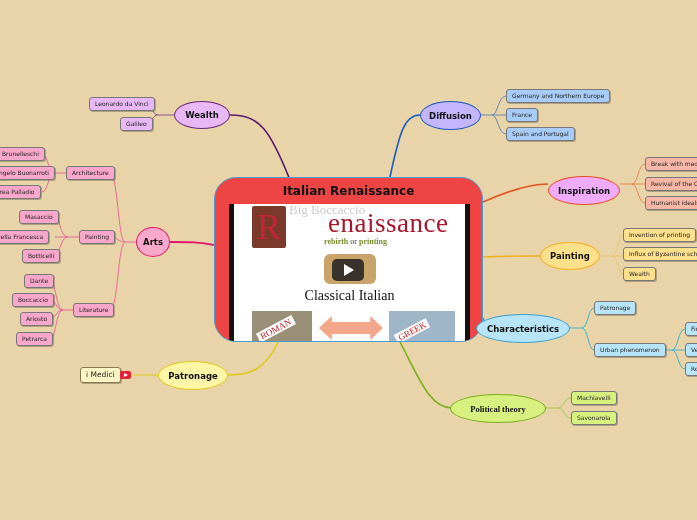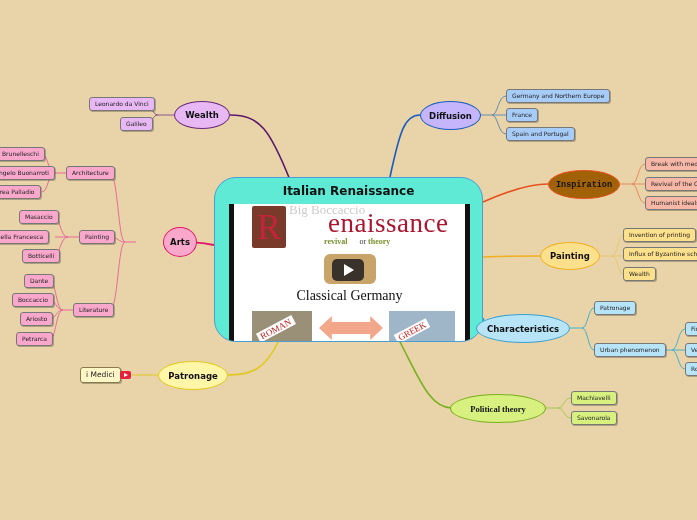--- a/index.html
+++ b/index.html
@@ -1,27 +1,27 @@
 <!DOCTYPE html>
 <html><head>
 <meta charset="utf-8">
 <style>
   html, body { margin:0; padding:0; }
   body { width:697px; height:520px; background:#e8d4a8; position:relative; overflow:hidden; font-family:"DejaVu Sans", sans-serif; }
   svg.links { position:absolute; left:0; top:0; width:697px; height:520px; pointer-events:none; }
   .topic { position:absolute; border-radius:50%; display:flex; align-items:center; justify-content:center; font-weight:bold; font-size:8.5px; color:#111; box-sizing:border-box; }
   .leaf { position:absolute; font-size:6px; color:#222; border-radius:3px; border:1px solid #777; box-sizing:border-box; height:14px; line-height:12px; padding:0 5px; white-space:nowrap; box-shadow:1px 1px 0 rgba(0,0,0,0.25); }
-  .central { position:absolute; left:214px; top:177px; width:269px; height:165px; background:#5eead4; border:1.5px solid #4a9ed6; border-radius:22px; box-sizing:border-box; overflow:hidden; }
+  .central { position:absolute; left:214px; top:177px; width:269px; height:165px; background:#ef4444; border:1.5px solid #4a9ed6; border-radius:22px; box-sizing:border-box; overflow:hidden; }
   .central-title { text-align:center; font-weight:bold; font-size:12px; margin-top:6px; color:#111; }
   .video { position:absolute; left:14px; top:26px; width:241px; height:139px; background:#111; overflow:hidden; }
   .slide { position:absolute; left:5px; top:0; width:231px; height:139px; background:#fff; }
   .slide .big { position:absolute; left:30px; top:4px; font-family:"Liberation Serif", serif; font-size:27px; color:#a8172e; letter-spacing:0.5px; }
   .slide .bigq { position:absolute; left:55px; top:-2px; font-family:"Liberation Serif", serif; font-size:13px; color:#ccc; }
   .slide .sub { position:absolute; left:90px; top:33px; font-family:"Liberation Serif", serif; font-size:8px; font-weight:bold; color:#7a8f2e; }
-  .slide .sub span { color:#333; font-weight:normal;padding-left:10px; }
+  .slide .sub span { color:#333; font-weight:normal; }
   .slide .initial { position:absolute; left:18px; top:2px; width:34px; height:42px; background:#7a3a2a; border-radius:2px; color:#c2243a; font-family:"Liberation Serif", serif; font-size:36px; line-height:42px; text-align:center; }
   .slide .period { position:absolute; left:0; width:100%; top:84px; text-align:center; font-family:"Liberation Serif", serif; font-size:14px; color:#111; }
   .scroll { position:absolute; left:90px; top:50px; width:52px; height:30px; background:#c9a46a; border-radius:6px; }
   .play { position:absolute; left:103px; top:55px; width:32px; height:22px; background:rgba(30,30,30,0.85); border-radius:5px; }
   .play::after { content:""; position:absolute; left:12px; top:5px; border-left:10px solid #fff; border-top:6px solid transparent; border-bottom:6px solid transparent; }
   .imgL { position:absolute; left:18px; top:107px; width:60px; height:32px; background:#9a9078; }
   .imgR { position:absolute; left:155px; top:107px; width:66px; height:32px; background:#9fb6c8; }
   .tagL { position:absolute; left:22px; top:120px; font-family:"Liberation Serif", serif; font-size:9px; color:#b22; background:#fff; transform:rotate(-28deg); padding:0 3px; }
   .tagR { position:absolute; left:160px; top:122px; font-family:"Liberation Serif", serif; font-size:9px; color:#b22; background:#fff; transform:rotate(-28deg); padding:0 3px; }
   .arrow { position:absolute; left:85px; top:112px; width:64px; height:24px; background:#f2a68a; clip-path:polygon(0 50%, 20% 0, 20% 25%, 80% 25%, 80% 0, 100% 50%, 80% 100%, 80% 75%, 20% 75%, 20% 100%); }
@@ -63,38 +63,38 @@
   <path d="M546 408 L558 408 C564 408 564 398 571 398 M558 408 C564 408 564 418 571 418" stroke="#a8c850" stroke-width="1" fill="none"></path>
 </svg>
 
 <div class="central">
   <div class="central-title">Italian Renaissance</div>
   <div class="video">
     <div class="slide">
       <div class="bigq">Big Boccaccio</div>
       <div class="initial">R</div>
       <div class="big" style="left:54px;margin-left:40px;">enaissance</div>
-      <div class="sub"><b>revival</b><span> or </span><b>theory</b></div>
+      <div class="sub"><b>rebirth</b><span> or </span><b>printing</b></div>
       <div class="scroll"></div>
-      <div class="period">Classical Germany</div>
+      <div class="period">Classical Italian</div>
       <div class="imgL"></div>
       <div class="imgR"></div>
       <div class="arrow"></div>
       <div class="tagL">ROMAN</div>
       <div class="tagR">GREEK</div>
     </div>
     <div class="play"></div>
   </div>
 </div>
 
 <div class="topic" style="left:174px;top:101px;width:56px;height:28px;background:#e8b8f4;border:1.5px solid #6a2a7a;">Wealth</div>
 <div class="leaf" style="left:89px;top:97px;background:#e8b8f4;">Leonardo da Vinci</div>
 <div class="leaf" style="left:120px;top:117px;background:#e8b8f4;">Galileo</div>
 
-<div class="topic" style="left:136px;top:227px;width:34px;height:30px;background:#f9a8cc;border:1.5px solid #e0186c;margin-left:27px;">Arts</div>
+<div class="topic" style="left:136px;top:227px;width:34px;height:30px;background:#f9a8cc;border:1.5px solid #e0186c;">Arts</div>
 <div class="leaf" style="left:66px;top:166px;background:#f9a8cc;">Architecture</div>
 <div class="leaf" style="left:-4px;top:147px;background:#f9a8cc;">Brunelleschi</div>
 <div class="leaf" style="left:-30px;top:166px;background:#f9a8cc;">Michelangelo Buonarroti</div>
 <div class="leaf" style="left:-18px;top:185px;background:#f9a8cc;">Andrea Palladio</div>
 <div class="leaf" style="left:79px;top:230px;background:#f9a8cc;">Painting</div>
 <div class="leaf" style="left:19px;top:210px;background:#f9a8cc;">Masaccio</div>
 <div class="leaf" style="left:-26px;top:230px;background:#f9a8cc;">Piero della Francesca</div>
 <div class="leaf" style="left:22px;top:249px;background:#f9a8cc;">Botticelli</div>
 <div class="leaf" style="left:73px;top:303px;background:#f9a8cc;">Literature</div>
 <div class="leaf" style="left:24px;top:274px;background:#f9a8cc;">Dante</div>
@@ -104,21 +104,21 @@
 
 <div class="topic" style="left:158px;top:361px;width:70px;height:29px;background:#fff6a8;border:1.5px solid #e0c820;">Patronage</div>
 <div class="leaf" style="left:80px;top:367px;height:16px;line-height:14px;font-size:7.5px;background:#fff6c8;border-color:#8a7a4a;">i Medici</div>
 <div class="yt"></div>
 
 <div class="topic" style="left:420px;top:101px;width:61px;height:29px;background:#c4b5fd;border:1.5px solid #1a5cc0;">Diffusion</div>
 <div class="leaf" style="left:506px;top:89px;background:#a8ccf8;">Germany and Northern Europe</div>
 <div class="leaf" style="left:506px;top:108px;background:#a8ccf8;">France</div>
 <div class="leaf" style="left:506px;top:127px;background:#a8ccf8;">Spain and Portugal</div>
 
-<div class="topic" style="left:548px;top:170px;width:72px;height:29px;background:#a16207;border:1.5px solid #e85020;font-family:Liberation Mono, monospace;">Inspiration</div>
+<div class="topic" style="left:548px;top:176px;width:72px;height:29px;background:#f0abfc;border:1.5px solid #e85020;">Inspiration</div>
 <div class="leaf" style="left:645px;top:157px;background:#f8b8a8;">Break with medieval</div>
 <div class="leaf" style="left:645px;top:177px;background:#f8b8a8;">Revival of the Classical</div>
 <div class="leaf" style="left:645px;top:196px;background:#f8b8a8;">Humanist ideals</div>
 
 <div class="topic" style="left:540px;top:242px;width:60px;height:28px;background:#fde08c;border:1.5px solid #f0b020;">Painting</div>
 <div class="leaf" style="left:623px;top:228px;background:#fde08c;">Invention of printing</div>
 <div class="leaf" style="left:623px;top:247px;background:#fde08c;">Influx of Byzantine scholars</div>
 <div class="leaf" style="left:623px;top:267px;background:#fde08c;">Wealth</div>
 
 <div class="topic" style="left:476px;top:314px;width:94px;height:29px;background:#b8e4f8;border:1.5px solid #3aa0d0;">Characteristics</div>

